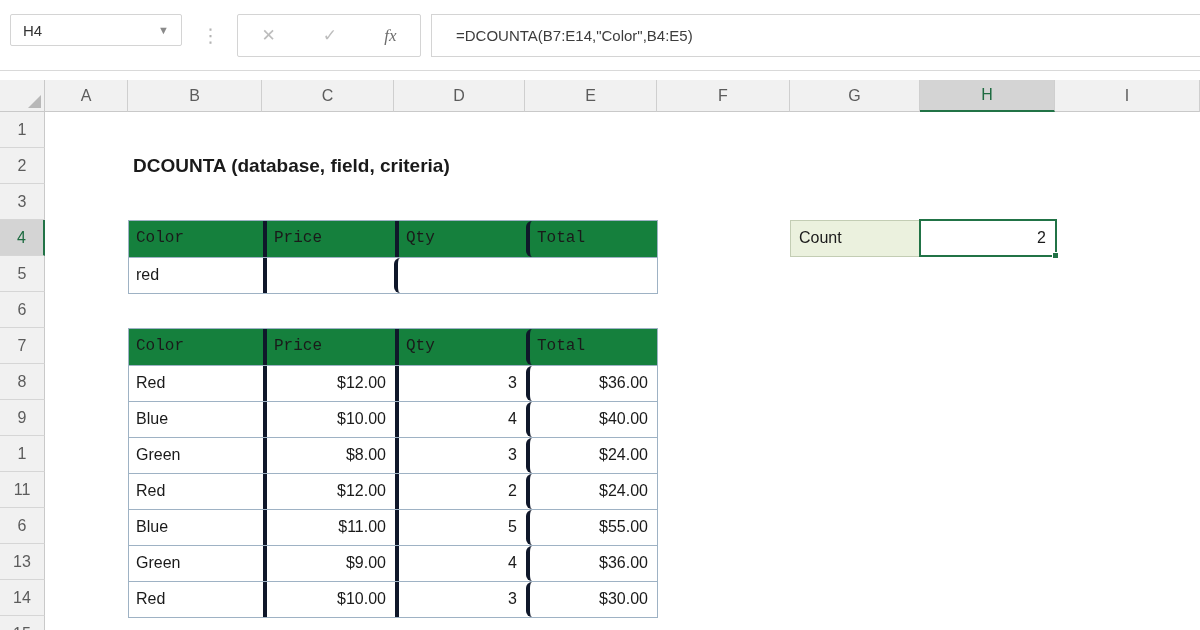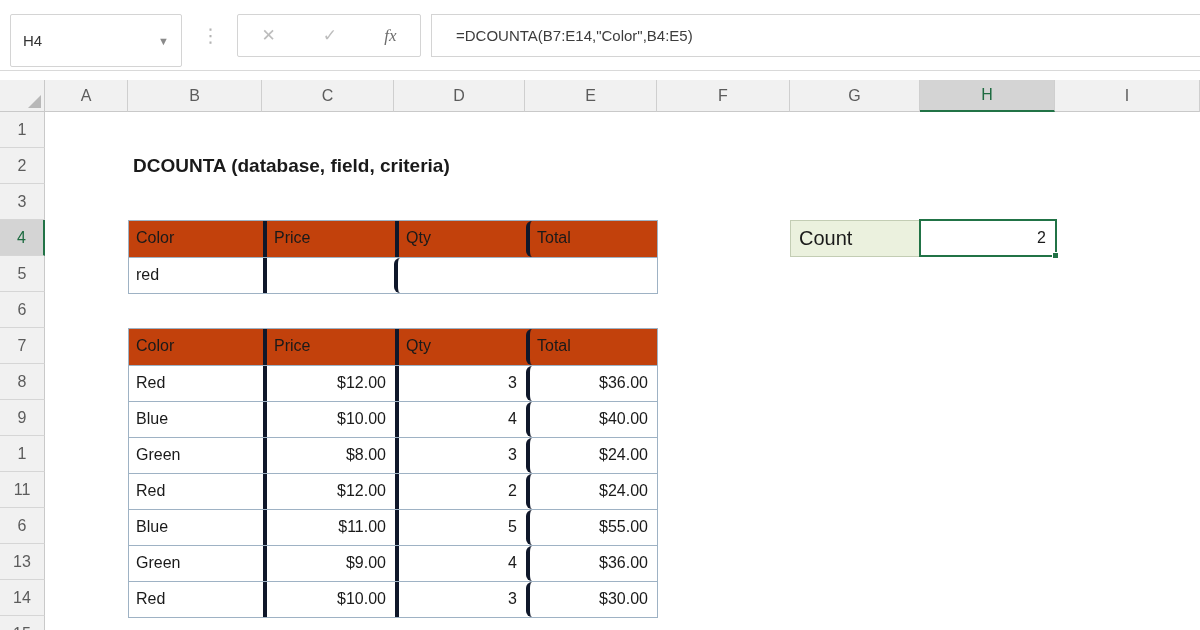--- a/index.html
+++ b/index.html
@@ -6,21 +6,21 @@
   html,body { width:1200px; height:630px; }
   body {
     position:relative;
     font-family:"Liberation Sans", sans-serif;
     background:#ffffff;
     overflow:hidden;
   }
 
   
   .toolbar { position:absolute; left:0; top:0; width:1200px; height:71px; background:#ffffff; border-bottom:1px solid #d9d9d9; }
-  .name-box { position:absolute; left:10px; top:14px; width:172px; height:53px; border:1px solid #d4d4d4; border-radius:2px; display:flex; align-items:center; justify-content:space-between; padding:10px 12px; background:#fff; cursor:default; }
+  .name-box { position:absolute; left:10px; top:14px; width:172px; height:32px; border:1px solid #d4d4d4; border-radius:2px; display:flex; align-items:center; justify-content:space-between; padding:10px 12px; background:#fff; cursor:default; }
   .name-box-text { font-size:15px; color:#333333; }
   .nb-arrow { color:#8a8a8a; font-size:11px; cursor:pointer; }
   .menu-dots { position:absolute; left:201px; top:14px; height:43px; display:flex; align-items:center; color:#b3b3b3; font-size:19px; }
   .fx-group { position:absolute; left:237px; top:14px; width:184px; height:43px; border:1px solid #d4d4d4; border-radius:2px; display:flex; align-items:center; justify-content:space-around; background:#fff; }
   .btn-cancel, .btn-enter { color:#bdbdbd; font-size:17px; cursor:pointer; }
   .btn-fx { color:#6d6d6d; font-style:italic; font-family:"Liberation Serif", serif; font-size:17px; cursor:pointer; }
   .formula-box { position:absolute; left:431px; top:14px; width:769px; height:43px; border:1px solid #d4d4d4; border-right:none; display:flex; align-items:center; padding:0 24px; background:#fff; }
   .formula-text { font-size:15px; color:#3d3d3d; white-space:nowrap; }
 
   
@@ -29,32 +29,32 @@
   .col-hdr { position:absolute; top:80px; height:32px; background:#f1f1f1; border-right:1px solid #cfcfcf; border-bottom:1px solid #c9c9c9; text-align:center; line-height:31px; font-size:16px; color:#5c5c5c; cursor:pointer; }
   .col-hdr.sel { background:#d4d4d4; border-bottom:2px solid #217346; color:#1e6b41; line-height:29px; }
   .row-hdr { position:absolute; left:0; width:45px; height:36px; background:#f1f1f1; border-right:1px solid #c9c9c9; border-bottom:1px solid #d6d6d6; text-align:center; line-height:35px; font-size:16px; color:#5c5c5c; cursor:pointer; }
   .row-hdr.sel { background:#d4d4d4; border-right:2px solid #217346; color:#1e6b41; }
 
   
   .sheet-title { position:absolute; left:133px; top:148px; height:36px; line-height:36px; font-size:19px; font-weight:bold; color:#1a1a1a; white-space:nowrap; }
 
   .xtable { position:absolute; left:128px; border:1px solid #9eb2c4; background:#ffffff; }
   .xrow { display:flex; height:36px; }
-  .xrow.hdr { background:#c2410c; }
+  .xrow.hdr { background:#15803d;font-family:Liberation Mono, monospace; }
   .xrow + .xrow { border-top:1px solid #9eb2c4; }
   .xcell { height:100%; font-size:16px; line-height:34px; color:#1a1a1a; overflow:hidden; white-space:nowrap; cursor:cell; }
   .xcell + .xcell { border-left:4px solid #0f172a; }
   .w1 { width:134px; } .w2 { width:132px;padding-left:21px; } .w3 { width:131px; } .w4 { width:131px;border-radius:6px; }
   .al { text-align:left; padding-left:7px; }
   .ar { text-align:right; padding-right:9px; }
 
   .criteria { top:220px; }
   .datatbl  { top:328px; }
 
-  .count-cell { position:absolute; left:790px; top:220px; width:131px; height:37px; background:#ebf1de; border:1px solid #c3cdb4; font-size:20px; line-height:34px; padding-left:8px; color:#1a1a1a; cursor:cell; }
+  .count-cell { position:absolute; left:790px; top:220px; width:131px; height:37px; background:#ebf1de; border:1px solid #c3cdb4; font-size:16px; line-height:34px; padding-left:8px; color:#1a1a1a; cursor:cell; }
   .sel-cell { position:absolute; left:919px; top:219px; width:138px; height:38px; border:2px solid #217346; background:#ffffff; font-size:16px; line-height:33px; text-align:right; padding-right:9px; color:#1a1a1a; cursor:cell; }
   .fill-handle { position:absolute; right:-4px; bottom:-4px; width:7px; height:7px; background:#217346; border:1px solid #ffffff; cursor:crosshair; }
 </style>
 </head>
 <body>
 
 <div class="toolbar">
   <div class="name-box">
     <span class="name-box-text">H4</span>
     <span class="nb-arrow">▼</span>

